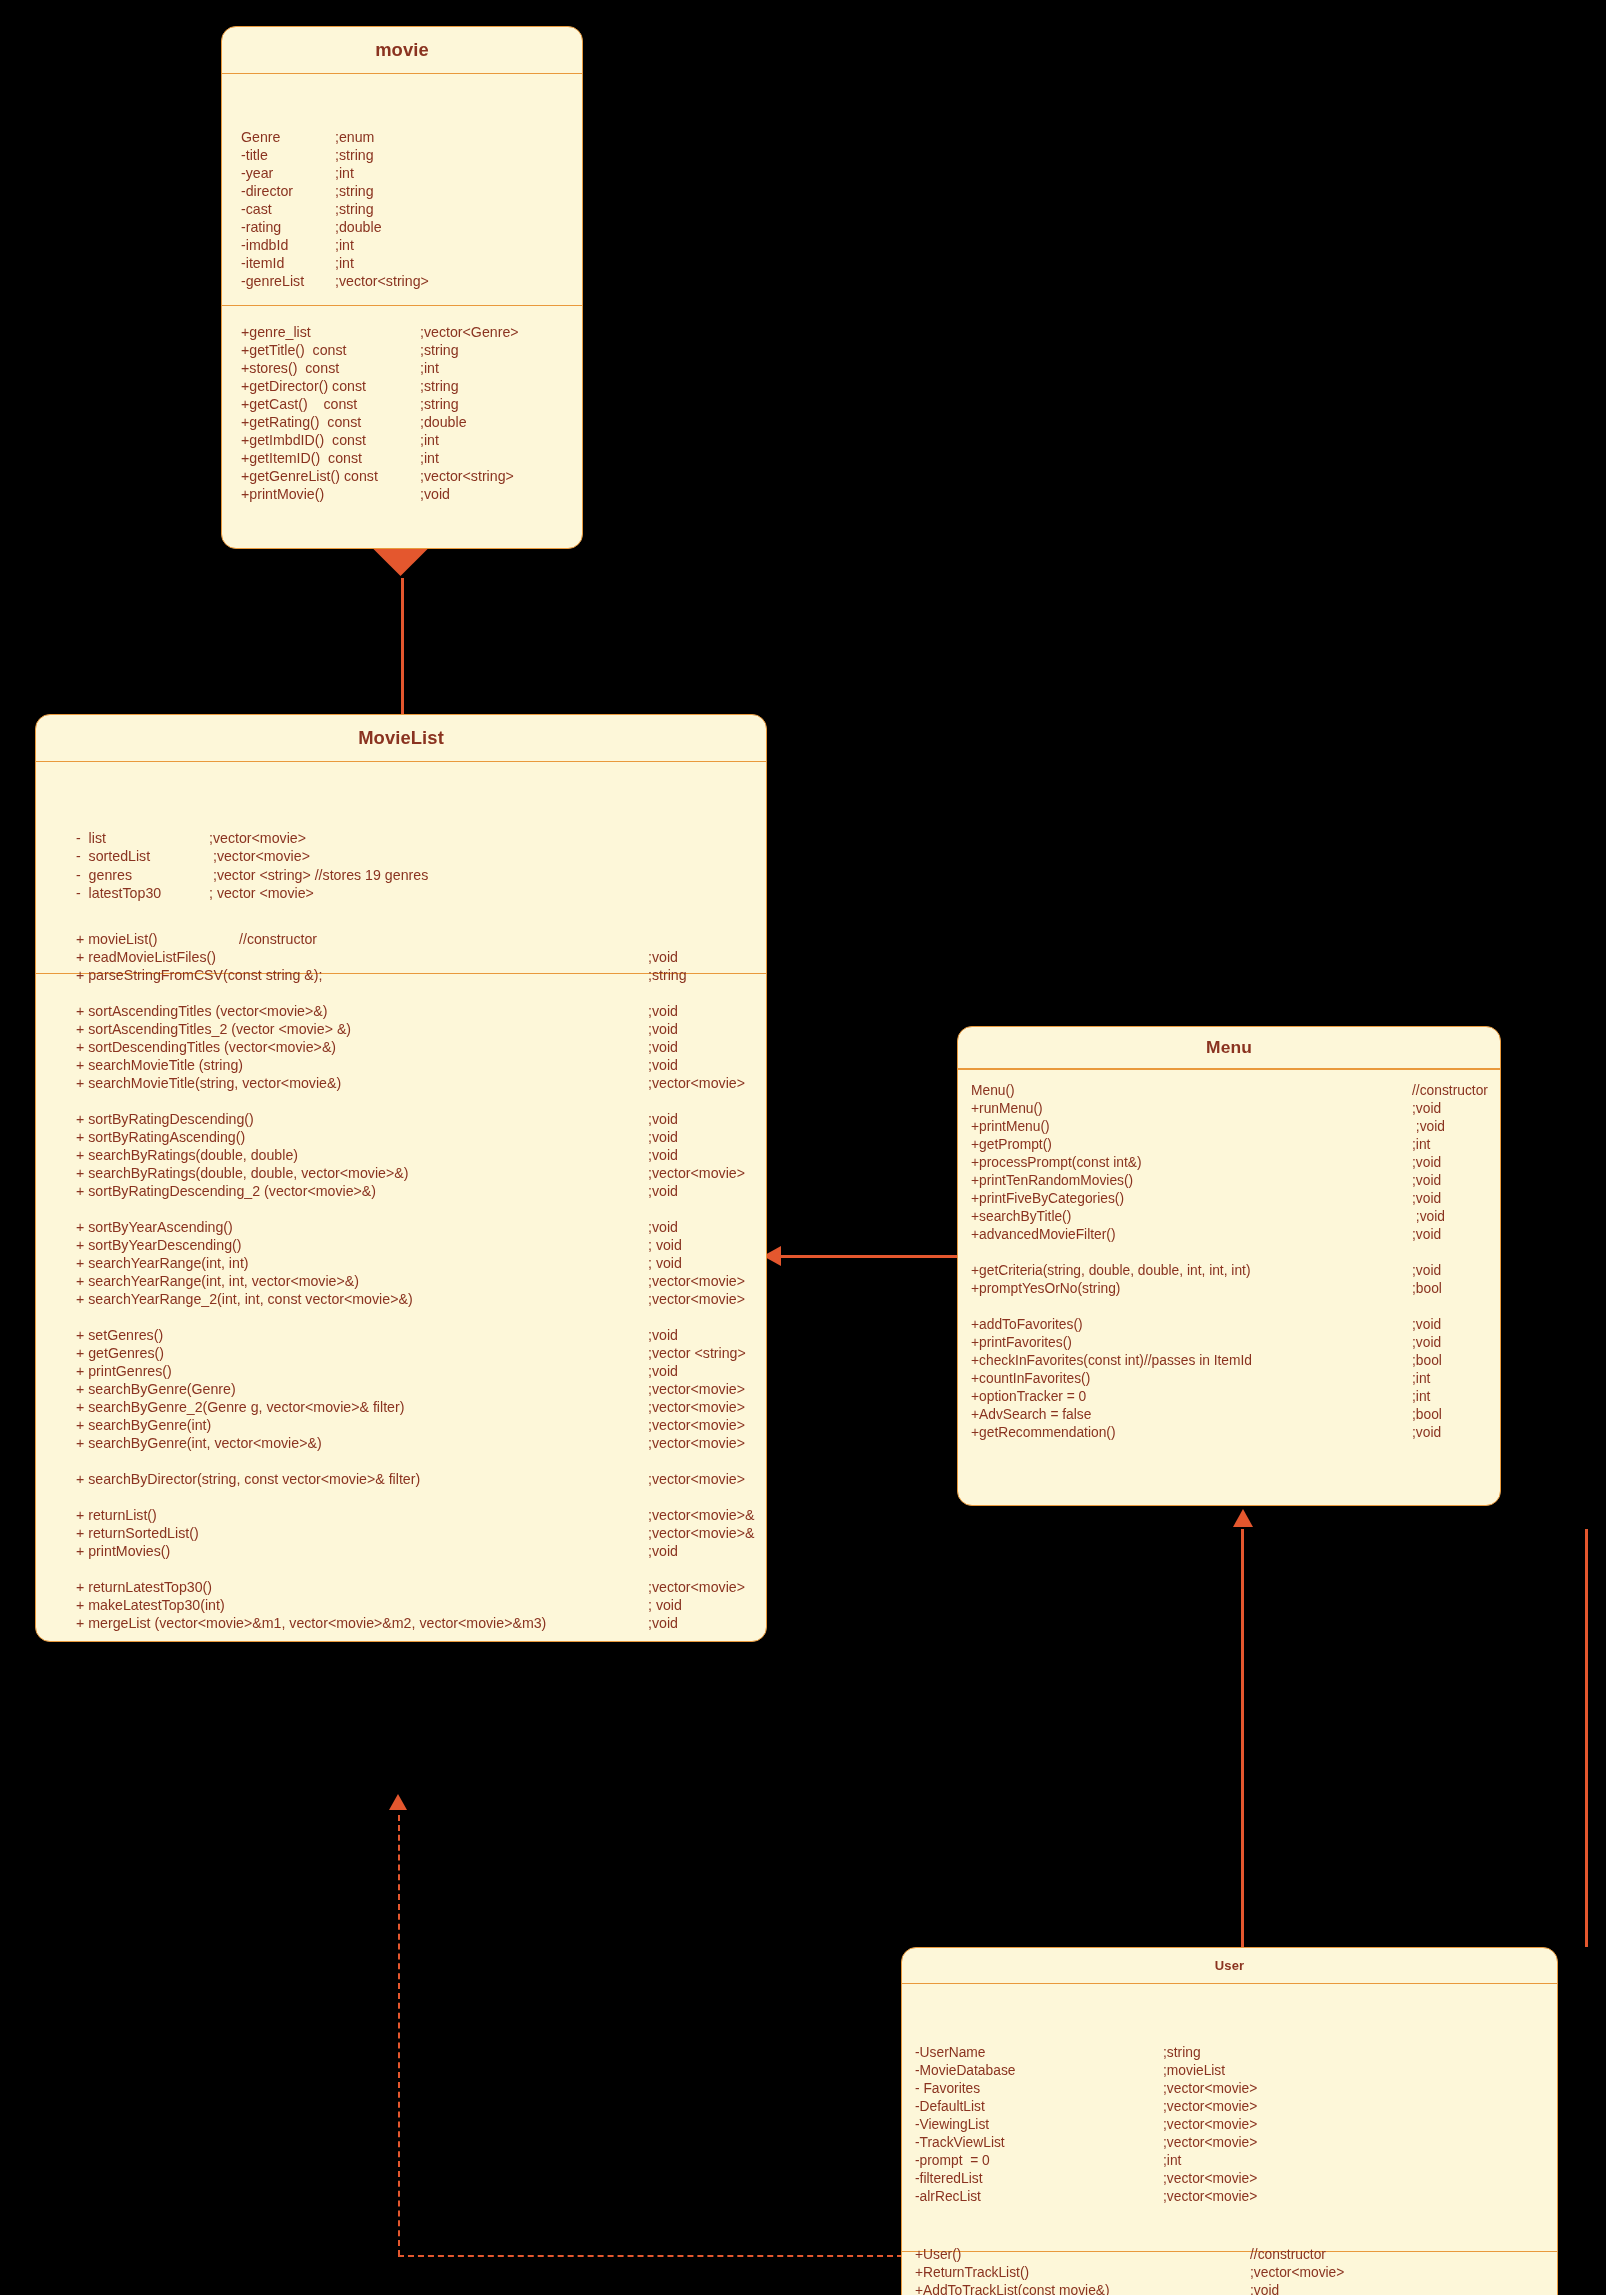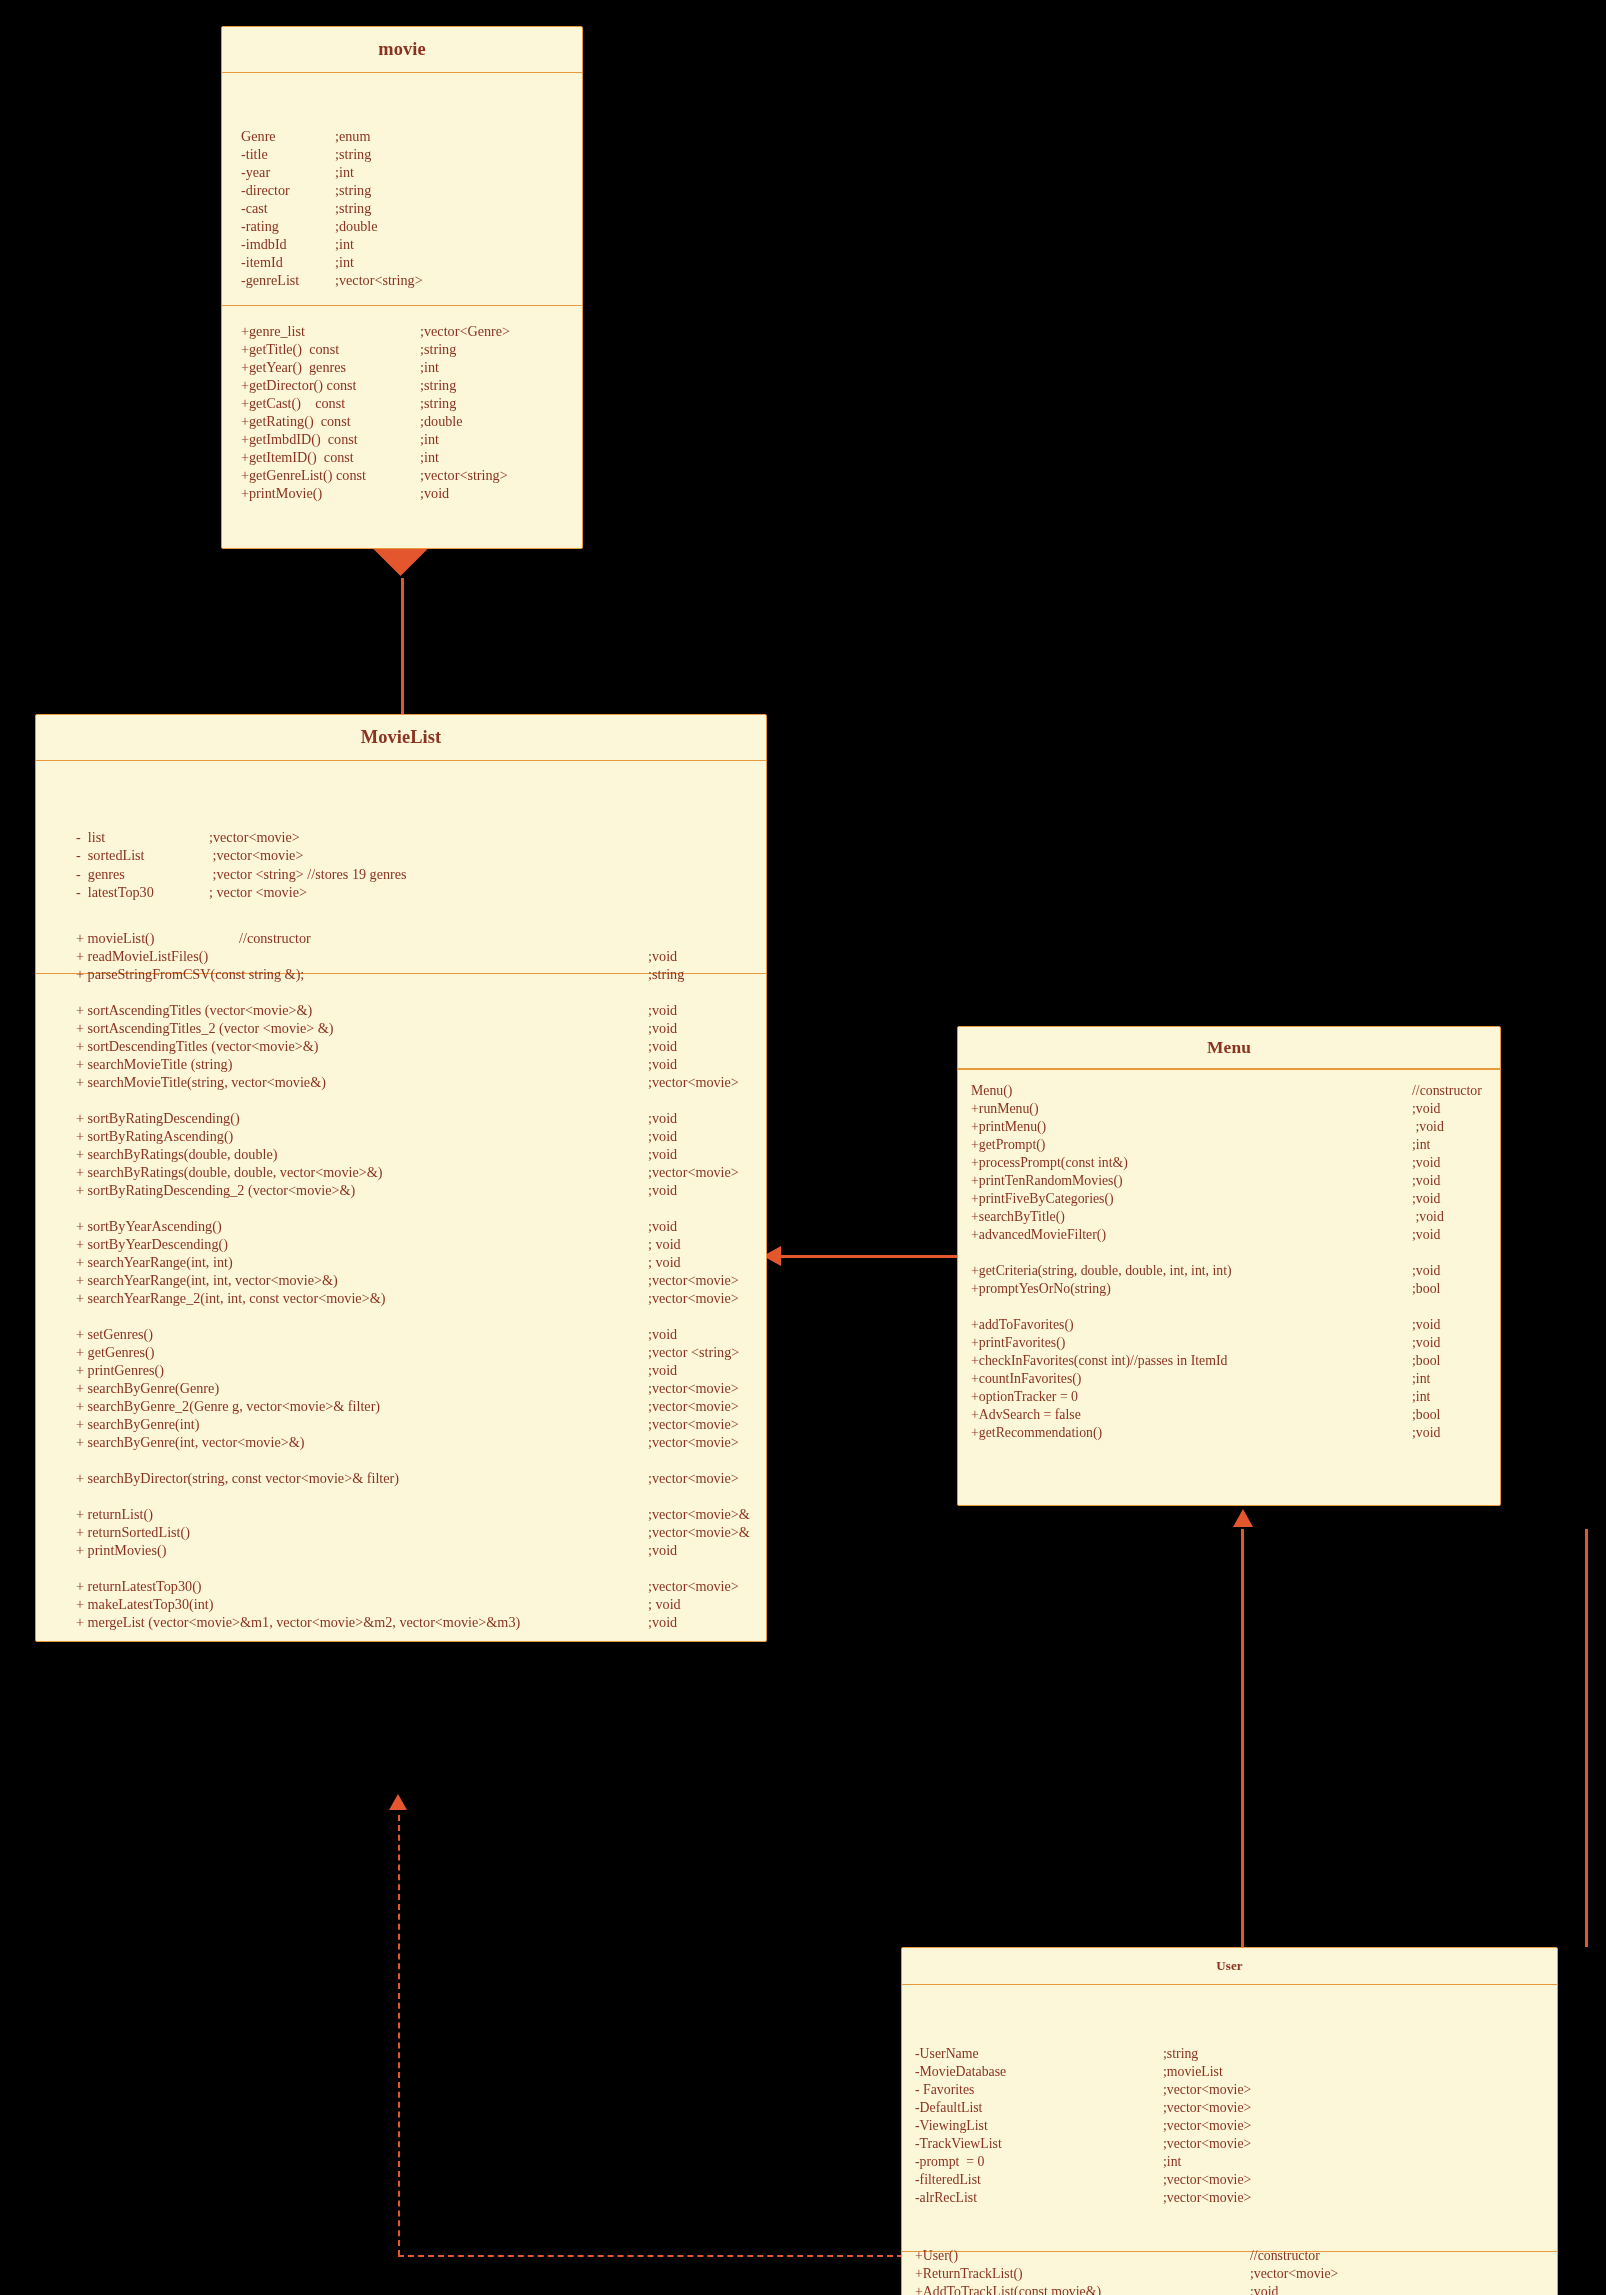--- a/index.html
+++ b/index.html
@@ -11,25 +11,24 @@
     position: relative;
     font-family: "Liberation Sans", sans-serif;
     overflow: hidden;
   }
   #canvas { position: absolute; inset: 0; }
 
   .uml-class {
     position: absolute;
     background: #FDF7D9;
     border: 1.8px solid #E9993C;
-    border-radius: 2px;
+    border-radius: 15px;
     box-sizing: border-box;
     overflow: hidden;
     z-index: 5;
-    font-family: Liberation Serif, serif;
   }
   .class-title {
     text-align: center;
     color: #8A3320;
     font-weight: bold;
     letter-spacing: 0.1px;
   }
   .sep {
     height: 0; border-top: 1.8px solid #E9993C;
     width: 100%;
@@ -144,21 +143,21 @@
       <span class="row"><span class="nm">-cast</span><span class="ty">;string</span></span>
       <span class="row"><span class="nm">-rating</span><span class="ty">;double</span></span>
       <span class="row"><span class="nm">-imdbId</span><span class="ty">;int</span></span>
       <span class="row"><span class="nm">-itemId</span><span class="ty">;int</span></span>
       <span class="row"><span class="nm">-genreList</span><span class="ty">;vector&lt;string&gt;</span></span>
     </div>
     <div class="sep" style="position:absolute; top:278px;"></div>
     <div class="compartment meths">
       <span class="row"><span class="nm">+genre_list</span><span class="ty">;vector&lt;Genre&gt;</span></span>
       <span class="row"><span class="nm">+getTitle()  const</span><span class="ty">;string</span></span>
-      <span class="row"><span class="nm">+getYear()  genres</span><span class="ty">;int</span></span>
+      <span class="row"><span class="nm">+stores()  const</span><span class="ty">;int</span></span>
       <span class="row"><span class="nm">+getDirector() const</span><span class="ty">;string</span></span>
       <span class="row"><span class="nm">+getCast()    const</span><span class="ty">;string</span></span>
       <span class="row"><span class="nm">+getRating()  const</span><span class="ty">;double</span></span>
       <span class="row"><span class="nm">+getImbdID()  const</span><span class="ty">;int</span></span>
       <span class="row"><span class="nm">+getItemID()  const</span><span class="ty">;int</span></span>
       <span class="row"><span class="nm">+getGenreList() const</span><span class="ty">;vector&lt;string&gt;</span></span>
       <span class="row"><span class="nm">+printMovie()</span><span class="ty">;void</span></span>
     </div>
   </div>
 

